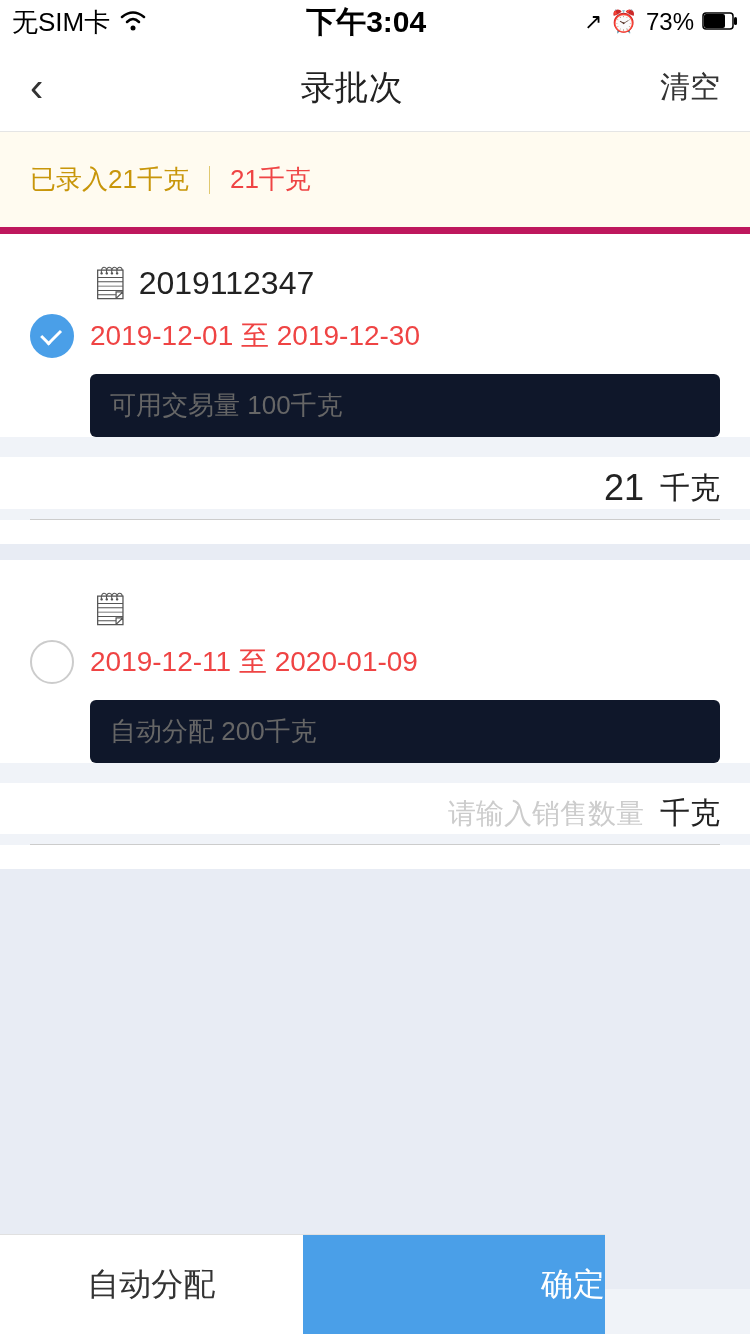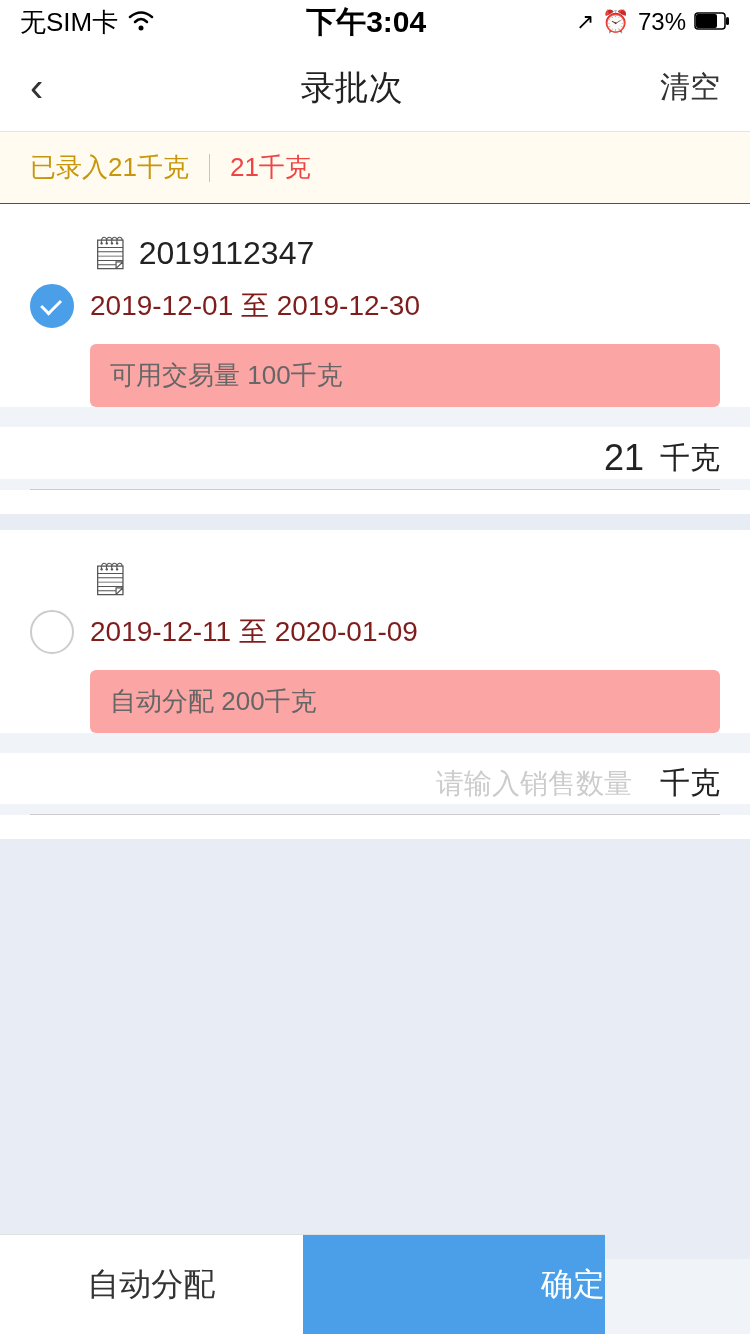--- a/index.html
+++ b/index.html
@@ -13,21 +13,21 @@
     }
 
     
     .status-bar {
       width: 100%;
       height: 44px;
       background: #fff;
       display: flex;
       align-items: center;
       justify-content: space-between;
-      padding: 0 20px;
+      padding: 0 12px;
       font-size: 28px;
     }
     .status-left {
       display: flex;
       align-items: center;
       gap: 8px;
       font-size: 26px;
       color: #000;
     }
     .status-center {
@@ -66,25 +66,25 @@
     }
     .nav-action {
       font-size: 30px;
       color: #333;
       cursor: pointer;
     }
 
     
     .summary-bar {
       background: #fffbf0;
-      padding: 18px 30px;
+      padding: 30px 30px;
       display: flex;
       align-items: center;
       gap: 20px;
-      border-bottom: 1px solid #be185d;
+      border-bottom: 7px solid #be185d;
     }
     .summary-text {
       font-size: 26px;
       color: #c8960a;
     }
     .summary-divider {
       width: 1px;
       height: 28px;
       background: #e0c870;
     }
@@ -142,25 +142,25 @@
       content: '';
       display: block;
       width: 16px;
       height: 9px;
       border-left: 3px solid #fff;
       border-bottom: 3px solid #fff;
       transform: rotate(-45deg) translateY(-2px);
     }
     .date-text {
       font-size: 28px;
-      color: #7f1d1d;
+      color: #ef4444;
     }
 
     .available-row {
-      background: #fca5a5;
+      background: #0f172a;
       border-radius: 6px;
       padding: 14px 20px;
       margin: 0 0 0 60px;
       margin-bottom: 20px;
     }
     .available-text {
       font-size: 26px;
       color: #666;
     }
     .quantity-value {
@@ -302,21 +302,21 @@
   </div>
   <div class="date-row">
     <div class="radio-circle"></div>
     <span class="date-text">2019-12-11 至 2020-01-09</span>
   </div>
   <div class="available-row">
     <span class="available-text">自动分配 200千克</span>
   </div>
 </div>
 
-<div style="background:#fff; display:flex; align-items:center; justify-content:flex-end; padding:10px 30px 0 30px; gap:28px;">
+<div style="background:#fff; display:flex; align-items:center; justify-content:flex-end; padding:10px 30px 0 30px; gap:16px;">
   <span class="quantity-placeholder">请输入销售数量</span>
   <span class="unit-label">千克</span>
 </div>
 <div style="height:1px; background:#ccc; margin:10px 30px 0;"></div>
 <div style="height:24px; background:#fff;"></div>
 
 <div class="gray-area" style="min-height:420px;"></div>
 
 <div class="bottom-bar">
   <div class="btn-auto">

